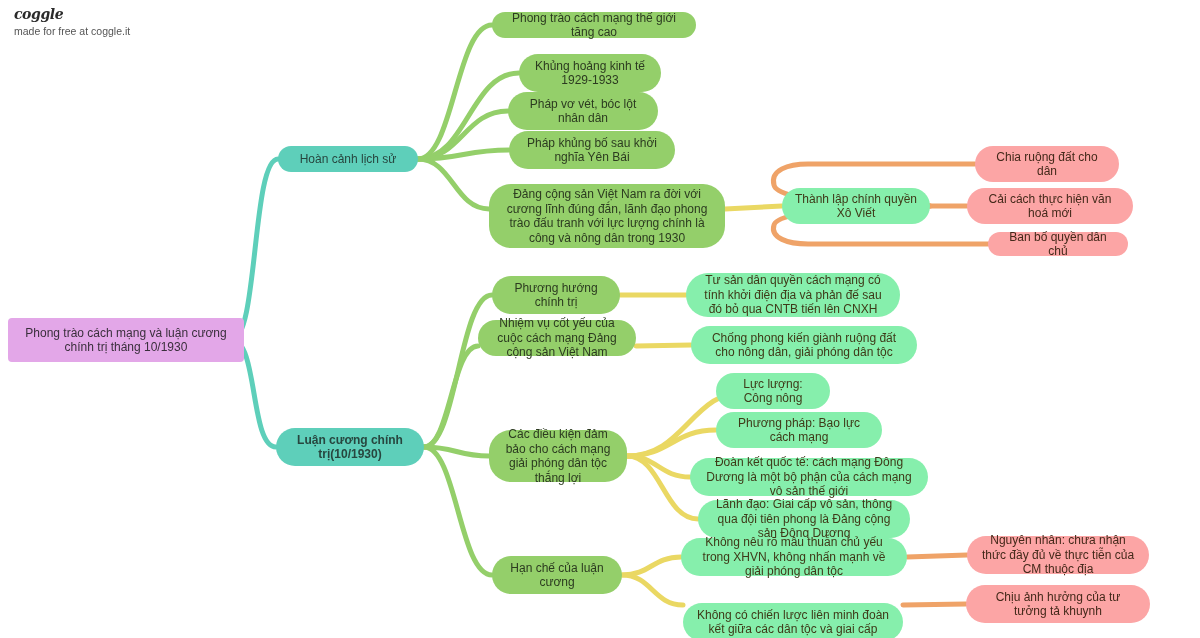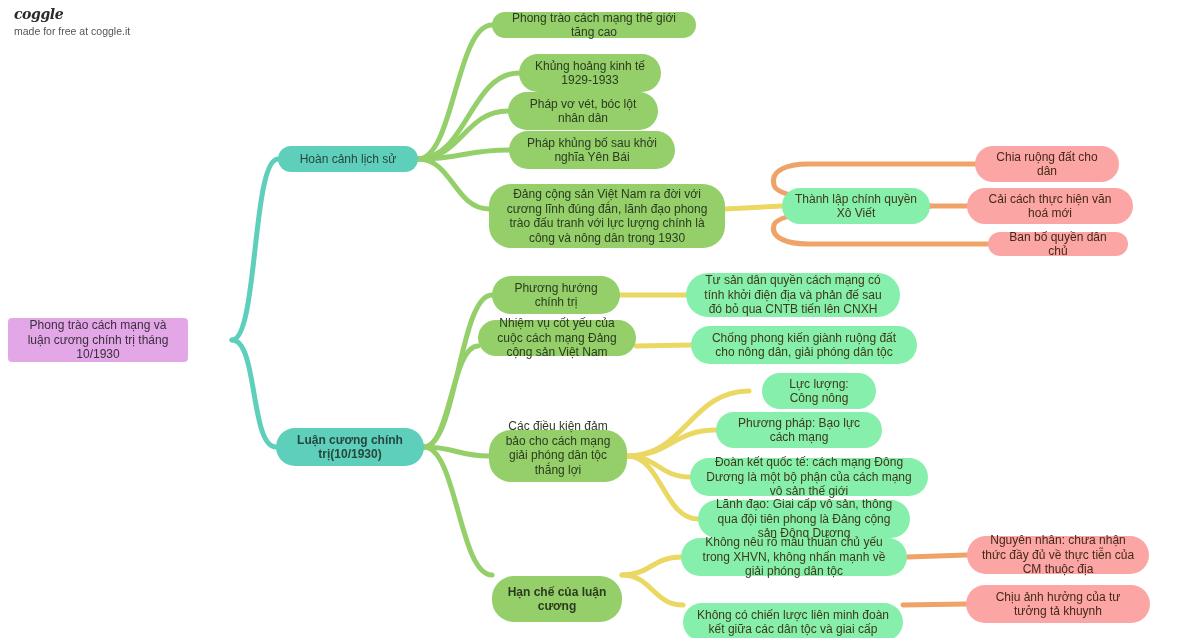--- a/index.html
+++ b/index.html
@@ -105,21 +105,21 @@
       <path d="M 627 456 C 669.72 456, 673.28 430, 716 430" fill="none" stroke="#ead863" stroke-width="5" stroke-linecap="round"></path>
       <path d="M 627 456 C 657.24 456, 659.76 477, 690 477" fill="none" stroke="#ead863" stroke-width="5" stroke-linecap="round"></path>
       <path d="M 627 456 C 661.08 456, 663.92 519, 698 519" fill="none" stroke="#ead863" stroke-width="5" stroke-linecap="round"></path>
       <path d="M 622 575 C 650.32 575, 652.68 557, 681 557" fill="none" stroke="#ead863" stroke-width="5" stroke-linecap="round"></path>
       <path d="M 622 575 C 651.28 575, 653.72 605, 683 605" fill="none" stroke="#ead863" stroke-width="5" stroke-linecap="round"></path>
       <path d="M 907 557 L 967 555" fill="none" stroke="#efa368" stroke-width="5" stroke-linecap="round"></path>
       <path d="M 903 605 L 966 604" fill="none" stroke="#efa368" stroke-width="5" stroke-linecap="round"></path>
     </svg>
 
   <div id="nodes">
-      <div class="node root" style="left: 8px; top: 318px; width: 180px; height: 44px;">
+      <div class="node root" style="left: 8px; top: 318px; width: 236px; height: 44px;">
         <span>Phong trào cách mạng và luận cương chính trị tháng 10/1930</span>
       </div>
       <div class="node teal" style="left: 278px; top: 146px; width: 140px; height: 26px;">
         <span>Hoàn cảnh lịch sử</span>
       </div>
       <div class="node green" style="left: 492px; top: 12px; width: 204px; height: 26px;">
         <span>Phong trào cách mạng thế giới tăng cao</span>
       </div>
       <div class="node green" style="left: 519px; top: 54px; width: 142px; height: 38px;">
         <span>Khủng hoảng kinh tế 1929-1933</span>
@@ -153,36 +153,36 @@
       </div>
       <div class="node yellow" style="left: 686px; top: 273px; width: 214px; height: 44px;">
         <span>Tư sản dân quyền cách mạng có tính khởi điện địa và phản đế sau đó bỏ qua CNTB tiến lên CNXH</span>
       </div>
       <div class="node green" style="left: 478px; top: 320px; width: 158px; height: 36px;">
         <span>Nhiệm vụ cốt yếu của cuộc cách mạng Đảng cộng sản Việt Nam</span>
       </div>
       <div class="node yellow" style="left: 691px; top: 326px; width: 226px; height: 38px;">
         <span>Chống phong kiến giành ruộng đất cho nông dân, giải phóng dân tộc</span>
       </div>
-      <div class="node green" style="left: 489px; top: 430px; width: 138px; height: 52px; align-items: flex-end;">
+      <div class="node green" style="left: 489px; top: 430px; width: 138px; height: 52px;">
         <span>Các điều kiện đảm bảo cho cách mạng giải phóng dân tộc thắng lợi</span>
       </div>
-      <div class="node yellow" style="left: 762px; top: 373px; width: 114px; height: 36px;">
+      <div class="node yellow" style="left: 716px; top: 373px; width: 114px; height: 36px;">
         <span>Lực lượng: Công nông</span>
       </div>
       <div class="node yellow" style="left: 716px; top: 412px; width: 166px; height: 36px;">
         <span>Phương pháp: Bạo lực cách mạng</span>
       </div>
       <div class="node yellow" style="left: 690px; top: 458px; width: 238px; height: 38px;">
         <span>Đoàn kết quốc tế: cách mạng Đông Dương là một bộ phận của cách mạng vô sản thế giới</span>
       </div>
       <div class="node yellow" style="left: 698px; top: 500px; width: 212px; height: 38px;">
         <span>Lãnh đạo: Giai cấp vô sản, thông qua đội tiên phong là Đảng cộng sản Đông Dương</span>
       </div>
-      <div class="node green" style="left: 492px; top: 576px; width: 130px; height: 46px; font-weight: bold;">
+      <div class="node green" style="left: 492px; top: 556px; width: 130px; height: 38px;">
         <span>Hạn chế của luận cương</span>
       </div>
       <div class="node yellow" style="left: 681px; top: 538px; width: 226px; height: 38px;">
         <span>Không nêu rõ mâu thuẫn chủ yếu trong XHVN, không nhấn mạnh về giải phóng dân tộc</span>
       </div>
       <div class="node orange" style="left: 967px; top: 536px; width: 182px; height: 38px;">
         <span>Nguyên nhân: chưa nhận thức đầy đủ về thực tiễn của CM thuộc địa</span>
       </div>
       <div class="node yellow" style="left: 683px; top: 603px; width: 220px; height: 38px;">
         <span>Không có chiến lược liên minh đoàn kết giữa các dân tộc và giai cấp</span>

